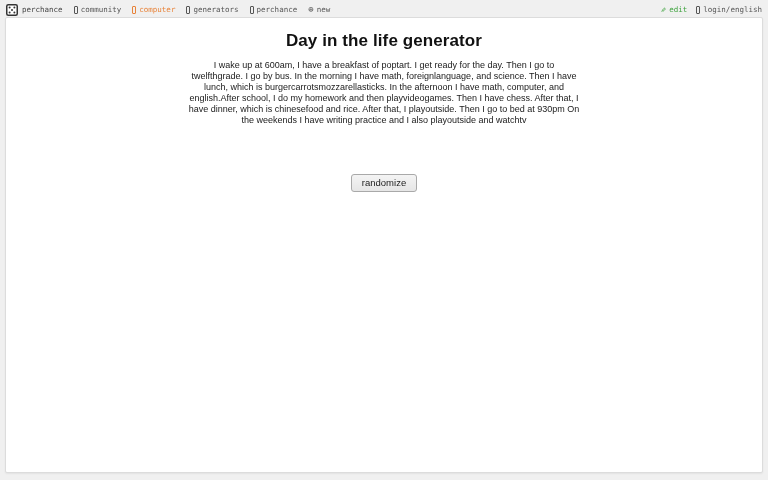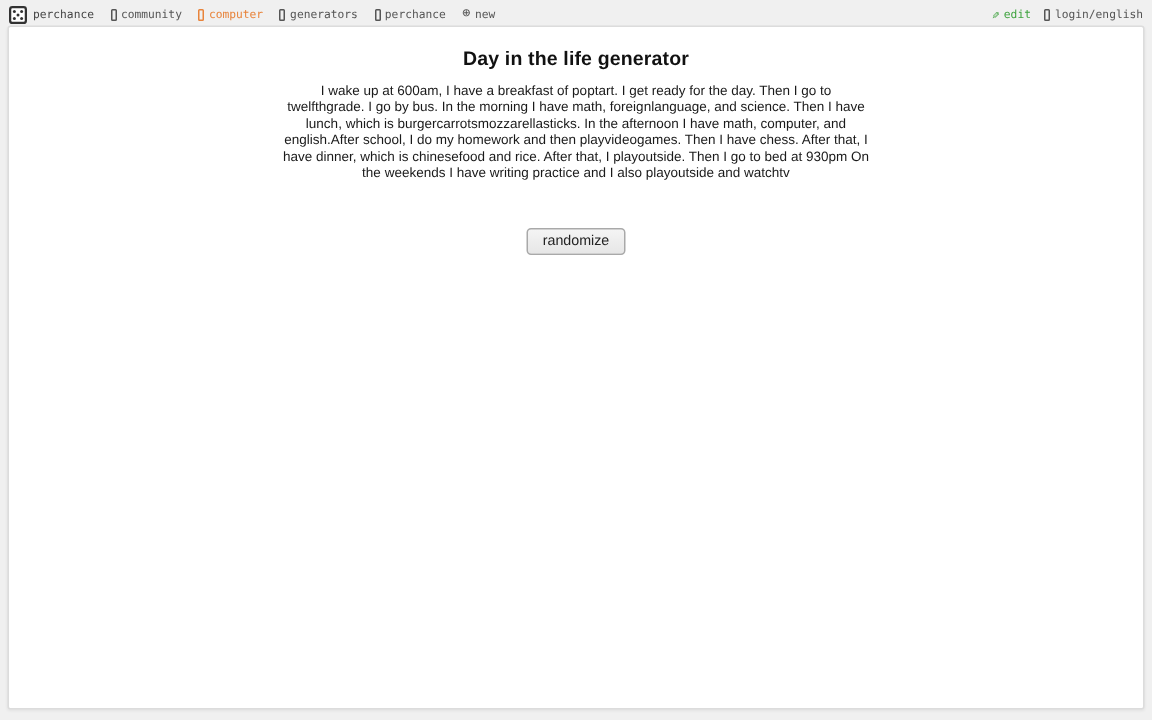--- a/index.html
+++ b/index.html
@@ -38,35 +38,35 @@
     position:absolute;left:5px;right:5px;top:17px;bottom:7px;
     background:#ffffff;
     border:1px solid #dcdcdc;
     border-radius:2px;
     box-shadow:0 1px 2px rgba(0,0,0,0.06);
     box-sizing:border-box;
     text-align:center;
   }
   .page-title{
     margin:13px 0 0 0;
-    font-size:13px;
+    font-size:17px;
     font-weight:bold;
     color:#111;
     letter-spacing:0.1px;
   }
   .output-text{
     margin:9px auto 16px auto;
     max-width:394px;
     font-size:9px;
     line-height:11px;
     color:#1a1a1a;
     text-align:center;
   }
   .randomize-btn{
-    margin-top:15px;
+    margin-top:32px;
     font-family:"Liberation Sans", sans-serif;
     font-size:9.5px;
     color:#222;
     background:linear-gradient(#f4f4f4,#e6e6e6);
     border:1px solid #a9a9a9;
     border-radius:3px;
     padding:2px 10px 3px 10px;
     cursor:pointer;
   }
 </style>

